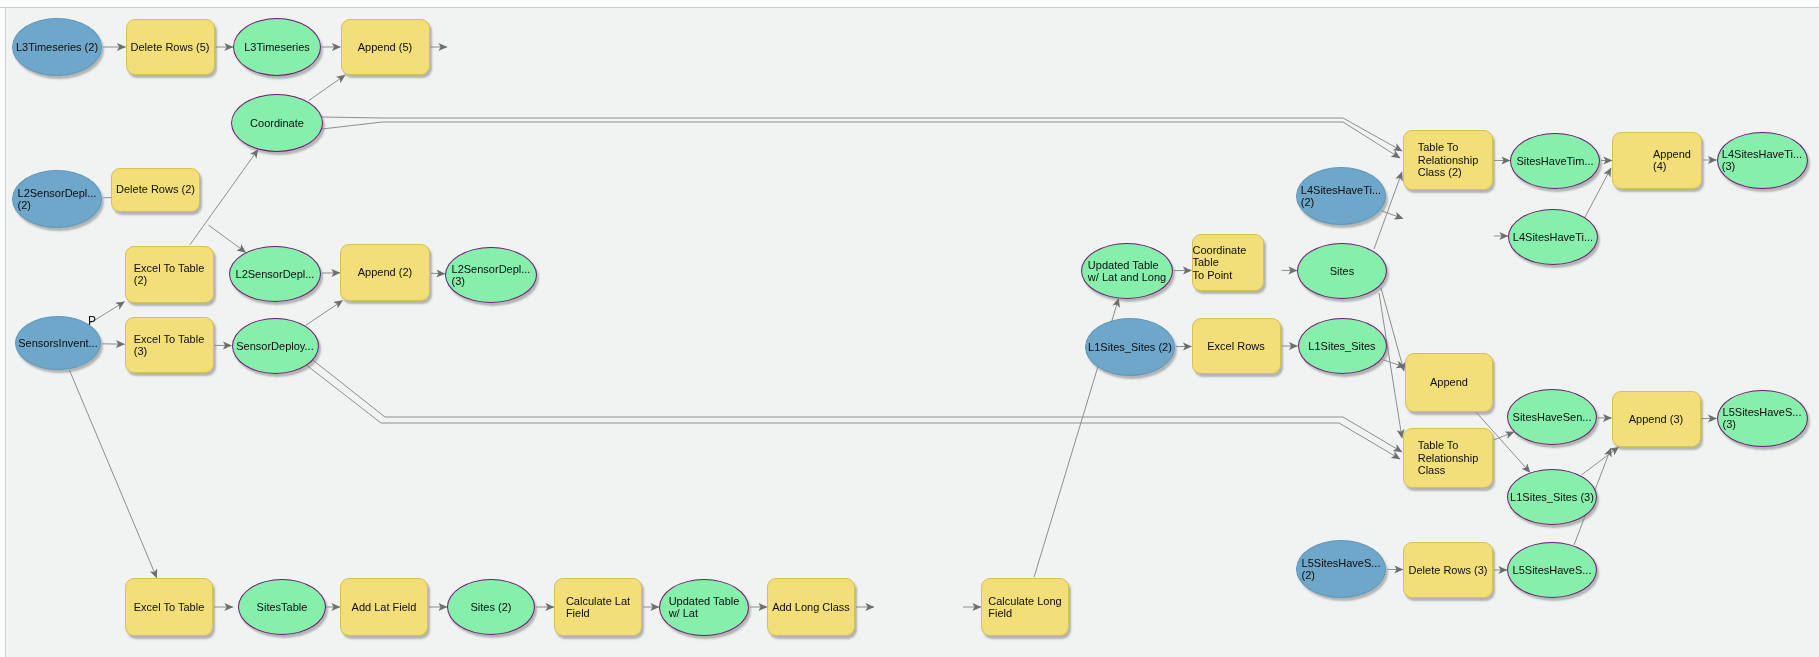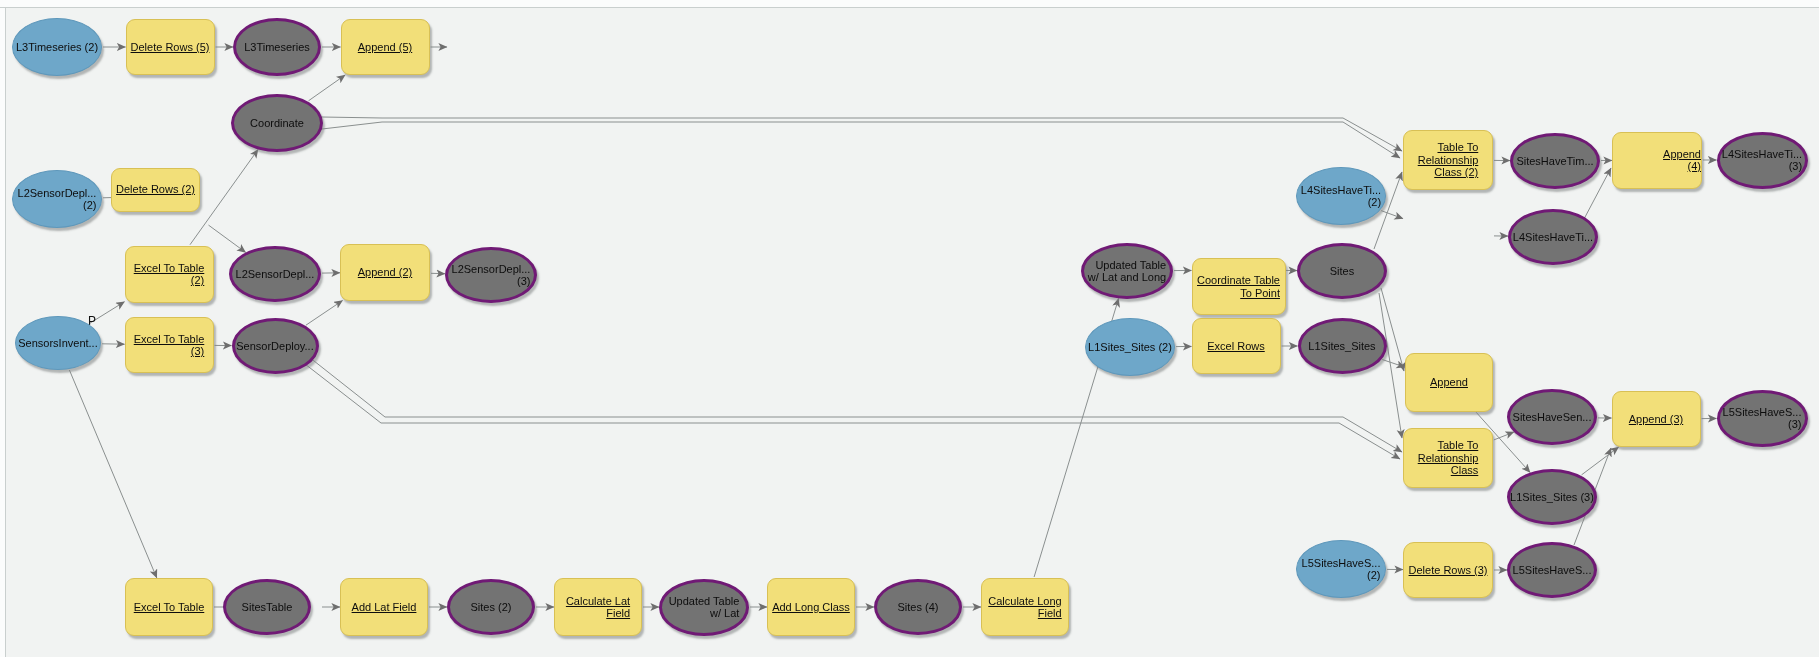--- a/index.html
+++ b/index.html
@@ -1,26 +1,26 @@
 <!DOCTYPE html>
 <html><head>
 <meta charset="utf-8">
 <style>
   html,body{margin:0;padding:0;width:1819px;height:657px;background:#fbfcfc;overflow:hidden;
     font-family:"Liberation Sans", sans-serif;}
   #model-canvas{position:absolute;left:0;top:0;width:1819px;height:657px;background:#f1f3f2;}
   .margin-left{position:absolute;left:0;top:0;width:5px;height:657px;background:#fbfcfc;border-right:1px solid #c9cfce;}
   .margin-top{position:absolute;left:0;top:0;width:1819px;height:7px;background:#fbfcfc;border-bottom:1px solid #c9cfce;}
   #edge-layer{position:absolute;left:0;top:0;width:1819px;height:657px;}
-  .node{position:absolute;display:flex;align-items:center;justify-content:center;text-align:right;
+  .node{position:absolute;display:flex;align-items:center;justify-content:center;text-align:left;
     font-size:11px;line-height:12.5px;color:#0d0d0d;white-space:pre-line;
     box-shadow:2px 3px 2px rgba(125,130,130,0.55);box-sizing:border-box;cursor:default;}
   .node.input{background:#6ea7c9;border:1px solid #5f98bb;border-radius:50%;}
-  .node.output{background:#737373;border:3px solid #701a75;border-radius:50%;}
-  .node.tool{background:#f2df79;border:1px solid #d8c055;border-radius:9px;text-decoration:underline;}
+  .node.output{background:#86efac;border:1px solid #701a75;border-radius:50%;}
+  .node.tool{background:#f2df79;border:1px solid #d8c055;border-radius:9px;}
   .param-flag{position:absolute;left:88px;top:314px;font-size:12px;color:#111;}
 </style>
 </head>
 <body>
 
 <div id="model-canvas">
   <svg id="edge-layer" viewBox="0 0 1819 657" xmlns="http://www.w3.org/2000/svg">
     <defs>
       <marker id="arrowhead" markerUnits="userSpaceOnUse" markerWidth="10" markerHeight="9" refX="8.6" refY="4" orient="auto">
         <path d="M0,0 L9,4 L0,8 L2.2,4 Z" fill="#6e6e6e"></path>
@@ -97,44 +97,43 @@
     <div class="node tool" style="left: 124.5px; top: 317px; width: 89px; height: 56px;">Excel To Table
 (3)</div>
     <div class="node tool" style="left: 340px; top: 243.5px; width: 90px; height: 57px;">Append (2)</div>
     <div class="node tool" style="left: 125px; top: 578px; width: 88px; height: 58px;">Excel To Table</div>
     <div class="node tool" style="left: 340px; top: 578px; width: 88px; height: 58px;">Add Lat Field</div>
     <div class="node tool" style="left: 554px; top: 578px; width: 88px; height: 58px;">Calculate Lat
 Field</div>
     <div class="node tool" style="left: 767px; top: 578px; width: 88px; height: 58px;">Add Long Class</div>
     <div class="node tool" style="left: 981px; top: 578px; width: 88px; height: 58px;">Calculate Long
 Field</div>
-    <div class="node tool" style="left: 1191.5px; top: 258px; width: 94px; height: 57px;">Coordinate Table
+    <div class="node tool" style="left: 1191.5px; top: 234px; width: 72px; height: 57px;">Coordinate Table
 To Point</div>
     <div class="node tool" style="left: 1191.5px; top: 318px; width: 89px; height: 56px;">Excel Rows</div>
     <div class="node tool" style="left: 1403px; top: 130px; width: 90px; height: 60px;">Table To
 Relationship
 Class (2)</div>
     <div class="node tool" style="left: 1612px; top: 131.5px; width: 90px; height: 57px; padding-left: 40px;">Append (4)</div>
     <div class="node tool" style="left: 1405px; top: 352.5px; width: 88px; height: 59px;">Append</div>
     <div class="node tool" style="left: 1403px; top: 428px; width: 90px; height: 60px;">Table To
 Relationship
 Class</div>
     <div class="node tool" style="left: 1611.5px; top: 391px; width: 89px; height: 56px;">Append (3)</div>
-    <div class="node tool" style="left: 1403px; top: 542px; width: 90px; height: 56px; border-radius: 11px;">Delete Rows (3)</div>
+    <div class="node tool" style="left: 1403px; top: 542px; width: 90px; height: 56px;">Delete Rows (3)</div>
     <div class="node output" style="left: 233px; top: 18px; width: 88px; height: 58px;">L3Timeseries</div>
     <div class="node output" style="left: 231px; top: 94px; width: 92px; height: 58px;">Coordinate</div>
     <div class="node output" style="left: 229px; top: 246px; width: 92px; height: 56px;">L2SensorDepl...</div>
     <div class="node output" style="left: 445px; top: 247px; width: 92px; height: 56px;">L2SensorDepl...
 (3)</div>
     <div class="node output" style="left: 231.5px; top: 318px; width: 87px; height: 56px;">SensorDeploy...</div>
-    <div class="node output" style="left: 223px; top: 579px; width: 88px; height: 56px;">SitesTable</div>
+    <div class="node output" style="left: 238px; top: 579px; width: 88px; height: 56px;">SitesTable</div>
     <div class="node output" style="left: 447px; top: 579px; width: 88px; height: 56px;">Sites (2)</div>
     <div class="node output" style="left: 659px; top: 578.5px; width: 90px; height: 57px;">Updated Table
 w/ Lat</div>
-    <div class="node output" style="left: 874px; top: 579px; width: 88px; height: 56px;">Sites (4)</div>
     <div class="node output" style="left: 1081px; top: 243px; width: 92px; height: 56px;">Updated Table
 w/ Lat and Long</div>
     <div class="node output" style="left: 1297px; top: 243px; width: 90px; height: 56px;">Sites</div>
     <div class="node output" style="left: 1297.5px; top: 318px; width: 89px; height: 56px;">L1Sites_Sites</div>
     <div class="node output" style="left: 1510px; top: 133px; width: 90px; height: 56px;">SitesHaveTim...</div>
     <div class="node output" style="left: 1508px; top: 209px; width: 90px; height: 56px;">L4SitesHaveTi...</div>
     <div class="node output" style="left: 1716.5px; top: 131.5px; width: 91px; height: 57px;">L4SitesHaveTi...
 (3)</div>
     <div class="node output" style="left: 1507px; top: 389px; width: 90px; height: 56px;">SitesHaveSen...</div>
     <div class="node output" style="left: 1507px; top: 469px; width: 90px; height: 56px;">L1Sites_Sites (3)</div>

